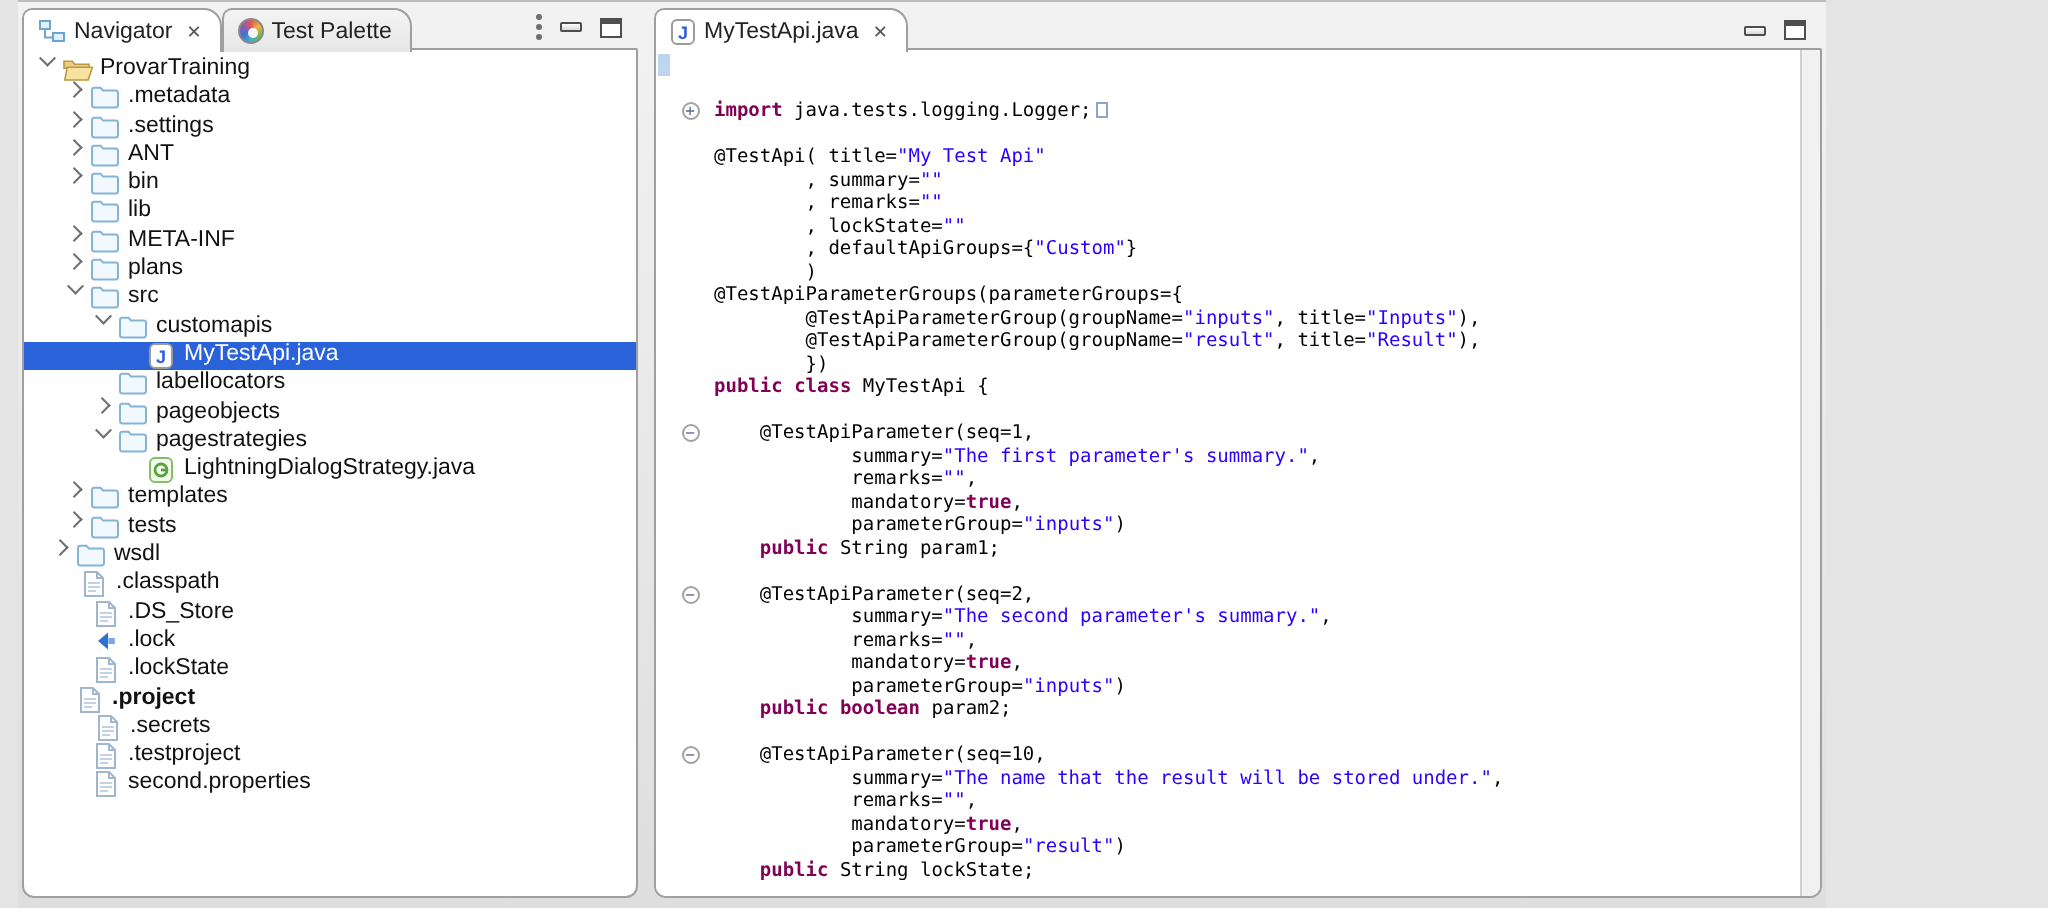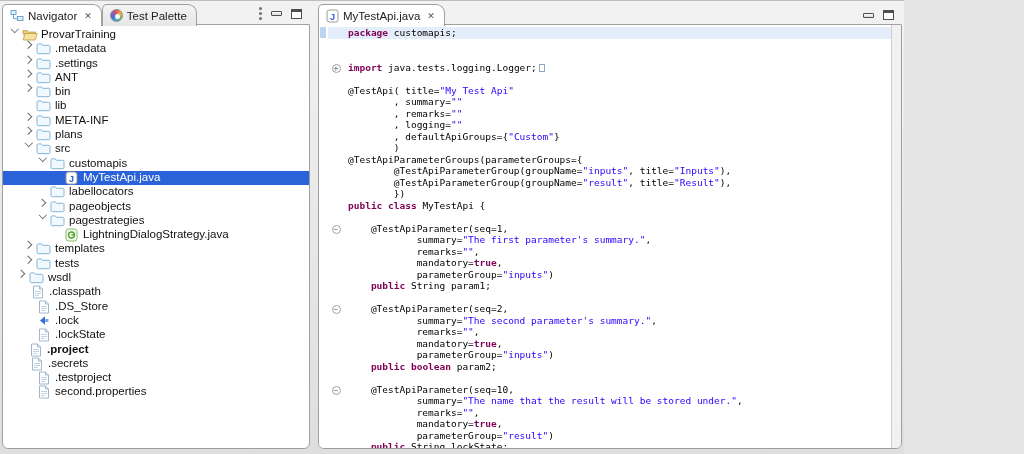--- a/index.html
+++ b/index.html
@@ -1,19 +1,19 @@
 <!DOCTYPE html>
 <html><head>
 <meta charset="utf-8">
 <style>
   * { margin:0; padding:0; box-sizing:border-box; }
   html,body { width:1024px; height:454px; }
   body { font-family:"Liberation Sans", sans-serif; background:#e4e4e4; }
   .screen { position:relative; width:904px; height:454px; overflow:hidden;
-            background:linear-gradient(#f2f2f2,#dedede); border-top:1px solid #bdbdbd; }
+            background:linear-gradient(#f2f2f2,#dedede); border-top:1px solid #bdbdbd;margin-left:9px; }
 
   .panel { position:absolute; top:2px; bottom:5px; }
   .panel-left  { left:2px;  width:308px; }
   .panel-right { left:318px; right:2px; }
 
   .tabbar { position:absolute; top:0; left:0; right:0; height:22px; display:flex; align-items:flex-end; }
   .tab { height:22px; margin-bottom:-1px; display:flex; align-items:center; gap:4px;
          padding:0 9px 0 7px; font-size:11.5px; color:#222; position:relative; z-index:3;
          border:1px solid #9f9f9f; border-bottom:none; border-radius:5px 9px 0 0;
          background:linear-gradient(#f4f4f4,#e6e6e6); white-space:nowrap; }
@@ -310,21 +310,21 @@
           <span class="chev none"></span>
           <span class="ticon">
             <svg width="12" height="14" viewBox="0 0 12 14">
               <path d="M1.5 1h6l3 3v9h-9z" fill="#fff" stroke="#9fb6cc"></path>
               <path d="M7.5 1v3h3" fill="none" stroke="#9fb6cc"></path>
               <path d="M3 6.5h6M3 8.5h6M3 10.5h4" stroke="#c3d2e2"></path>
             </svg>
           </span>
           <span class="tlabel">.project</span>
         </div>
-        <div class="trow" style="padding-left: 12px;">
+        <div class="trow" style="padding-left: 20px;">
           <span class="chev none"></span>
           <span class="ticon">
             <svg width="12" height="14" viewBox="0 0 12 14">
               <path d="M1.5 1h6l3 3v9h-9z" fill="#fff" stroke="#9fb6cc"></path>
               <path d="M7.5 1v3h3" fill="none" stroke="#9fb6cc"></path>
               <path d="M3 6.5h6M3 8.5h6M3 10.5h4" stroke="#c3d2e2"></path>
             </svg>
           </span>
           <span class="tlabel">.secrets</span>
         </div>
@@ -368,24 +368,20 @@
       <div class="tabbar-right">
         <span class="icon-min"></span>
         <span class="icon-max"></span>
       </div>
     </div>
     <div class="pbody ebody">
       <div class="ruler">
         <div class="marker"></div>
       </div>
       <div class="codewrap" id="code">
-          <div class="cline hl">
-            <span class="fold"></span>
-            <span class="ctext"><span class="k">package</span><span class="p"> customapis;</span></span>
-          </div>
           <div class="cline">
             <span class="fold"></span>
             <span class="ctext"></span>
           </div>
           <div class="cline">
             <span class="fold"></span>
             <span class="ctext"></span>
           </div>
           <div class="cline">
             <span class="fold"><span class="fc">+</span></span>
@@ -402,21 +398,21 @@
           <div class="cline">
             <span class="fold"></span>
             <span class="ctext"><span class="p">        , summary=</span><span class="st">""</span></span>
           </div>
           <div class="cline">
             <span class="fold"></span>
             <span class="ctext"><span class="p">        , remarks=</span><span class="st">""</span></span>
           </div>
           <div class="cline">
             <span class="fold"></span>
-            <span class="ctext"><span class="p">        , logging=</span><span class="st">""</span></span>
+            <span class="ctext"><span class="p">        , lockState=</span><span class="st">""</span></span>
           </div>
           <div class="cline">
             <span class="fold"></span>
             <span class="ctext"><span class="p">        , defaultApiGroups={</span><span class="st">"Custom"</span><span class="p">}</span></span>
           </div>
           <div class="cline">
             <span class="fold"></span>
             <span class="ctext"><span class="p">        )</span></span>
           </div>
           <div class="cline">

